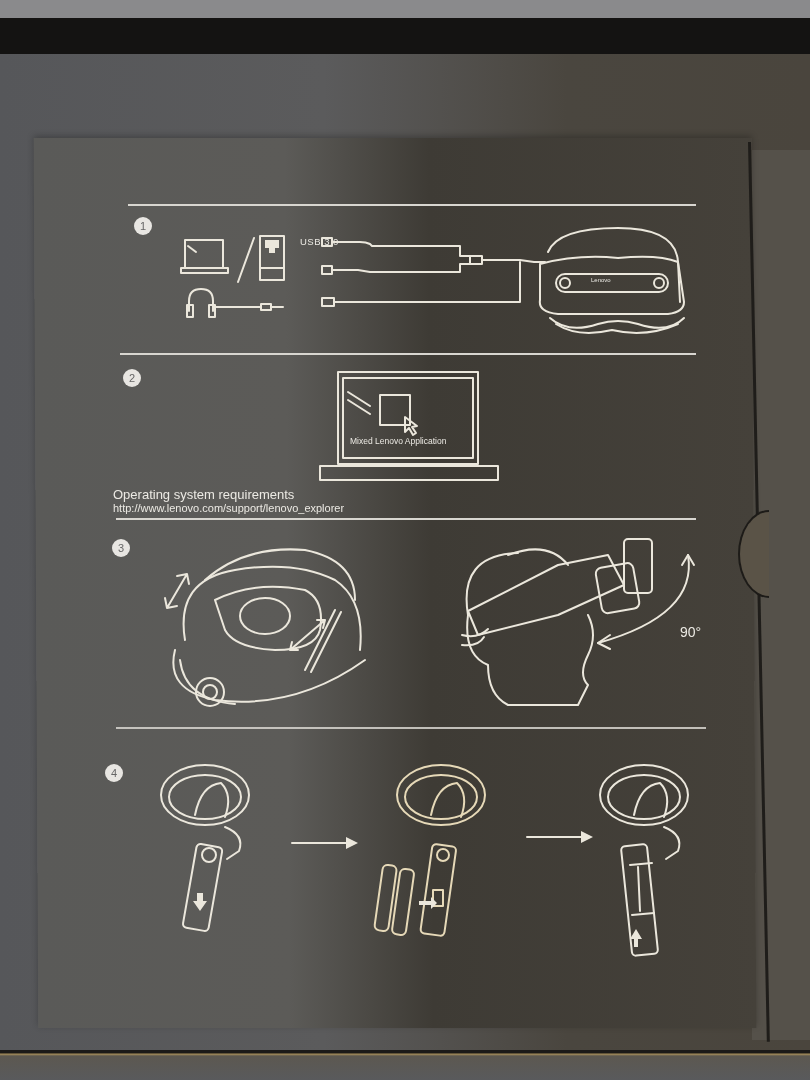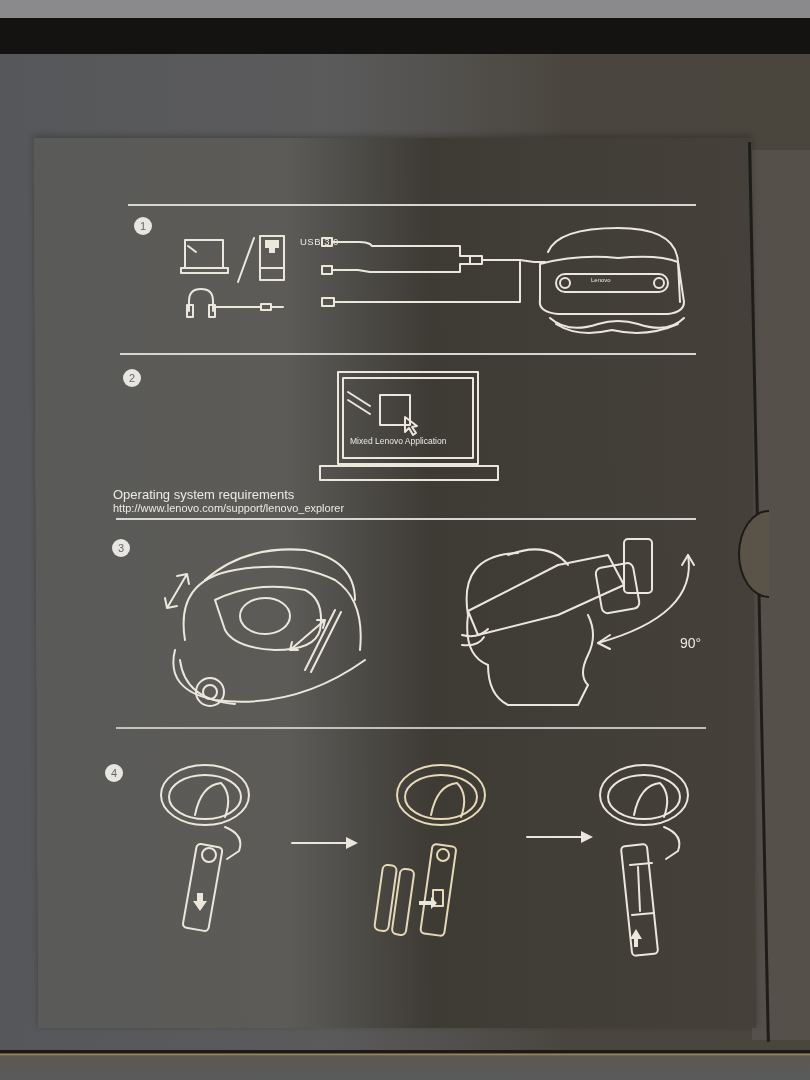--- a/index.html
+++ b/index.html
@@ -122,21 +122,21 @@
   <path class="ln" d="M20 80 Q10 20 70 18"></path>
   <path class="ln" d="M20 80 Q15 120 40 130 Q40 160 60 170 L130 170 L140 150 Q130 140 140 120 Q150 100 140 80"></path>
   <path class="ln" d="M20 76 L110 30 L160 20 L176 50 L110 80 L30 100 Z"></path>
   <rect class="ln" x="150" y="30" width="38" height="46" rx="6" transform="rotate(-10 170 50)"></rect>
   <rect class="ln" x="176" y="4" width="28" height="54" rx="4"></rect>
   <path class="ln" d="M14 100 Q30 104 40 94 M14 110 Q30 112 36 102"></path>
   <path class="ln" d="M240 20 Q250 80 150 108"></path>
   <path class="ln" d="M150 108 L162 100 M150 108 L162 114"></path>
   <path class="ln" d="M240 20 L234 30 M240 20 L246 30"></path>
 </svg>
-<div class="label" style="left:680px;top:624px;font-size:14px;margin-top:11px;">90°</div>
+<div class="label" style="left:680px;top:624px;font-size:14px;">90°</div>
 
 <div class="divider" style="left:116px;top:727px;width:590px;opacity:0.85;"></div>
 <div class="badge" style="left:105px;top:764px;">4</div>
 
 <svg style="left:155px;top:755px;" width="100" height="180">
   <ellipse class="ln" cx="50" cy="40" rx="44" ry="30"></ellipse>
   <ellipse class="ln" cx="50" cy="42" rx="36" ry="22"></ellipse>
   <path class="ln" d="M40 60 Q46 30 66 28 Q78 40 70 62"></path>
   <rect class="ln" x="35" y="90" width="26" height="85" rx="4" transform="rotate(10 48 130)"></rect>
   <circle class="ln" cx="54" cy="100" r="7"></circle>

